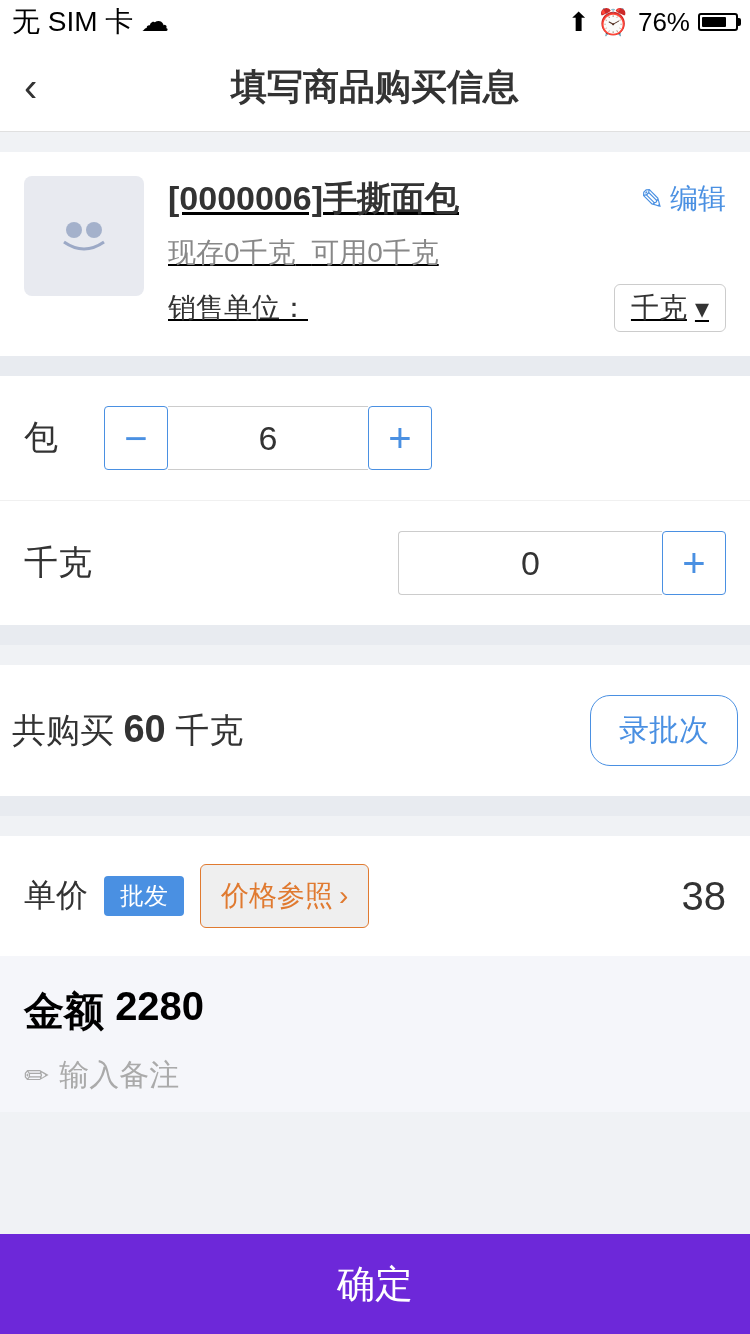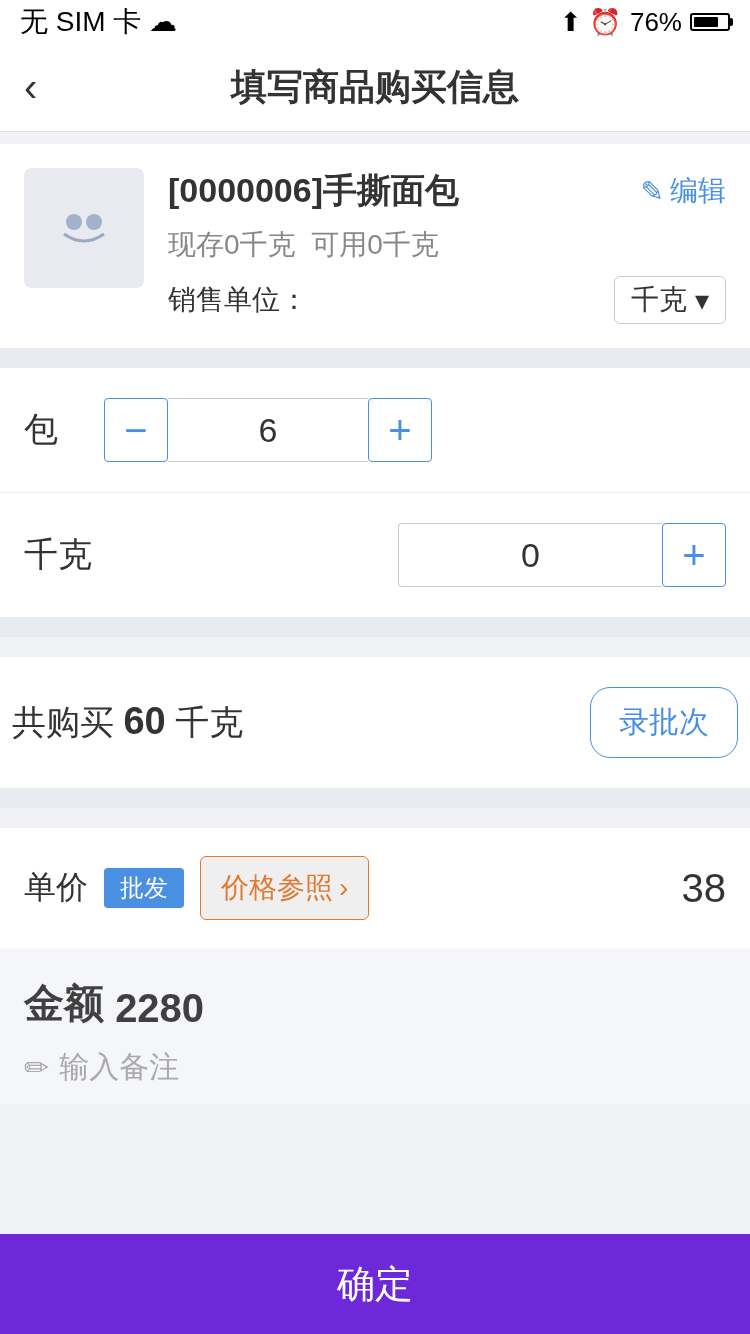--- a/index.html
+++ b/index.html
@@ -12,21 +12,21 @@
       font-size: 32px;
     }
     
     .status-bar {
       width: 750px;
       height: 44px;
       background: #fff;
       display: flex;
       align-items: center;
       justify-content: space-between;
-      padding: 0 20px;
+      padding: 0 12px;
       font-size: 28px;
       color: #000;
     }
     .status-left { display: flex; align-items: center; gap: 10px; }
     .status-center { font-size: 32px; font-weight: 500; }
     .status-right { display: flex; align-items: center; gap: 8px; font-size: 26px; }
 
     
     .nav-bar {
       width: 750px;
@@ -47,25 +47,26 @@
     }
     .nav-title {
       font-size: 36px;
       font-weight: 600;
       color: #333;
     }
 
     
     .product-card {
       background: #fff;
-      margin-top: 12px;
+      margin-top: 20px;
       padding: 24px;
       display: flex;
       align-items: flex-start;
       position: relative;
+      text-decoration: underline;
     }
     .product-image {
       width: 120px;
       height: 120px;
       background: #e8eaf0;
       border-radius: 8px;
       display: flex;
       align-items: center;
       justify-content: center;
       flex-shrink: 0;
@@ -265,23 +266,23 @@
       font-weight: 500;
     }
 
     
     .amount-section {
       background: #f5f6fa;
       padding: 28px 24px 16px;
     }
     .amount-row {
       display: flex;
-      align-items: flex-end;
+      align-items: flex-start;
       font-size: 40px;
-      color: #404040;
+      color: #000000;
       font-weight: 600;
     }
     .note-row {
       display: flex;
       align-items: center;
       margin-top: 16px;
       color: #aaa;
       font-size: 30px;
     }
     .note-icon {

